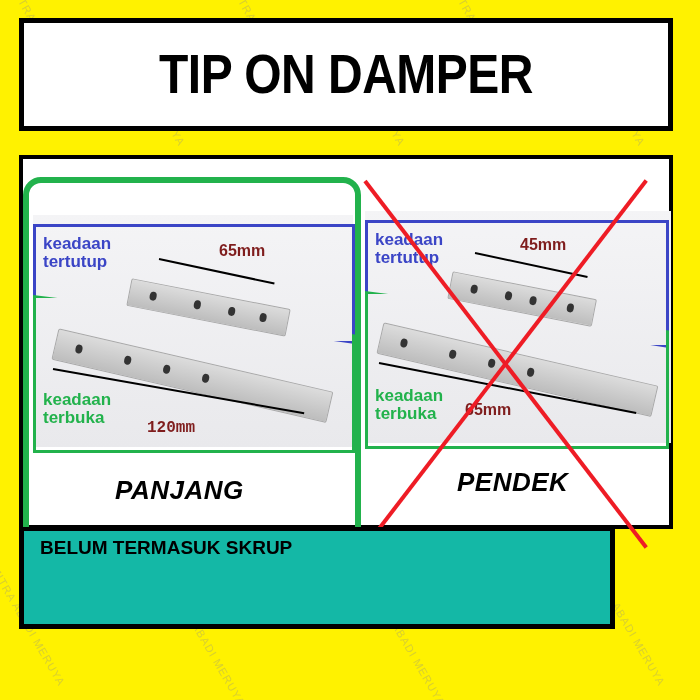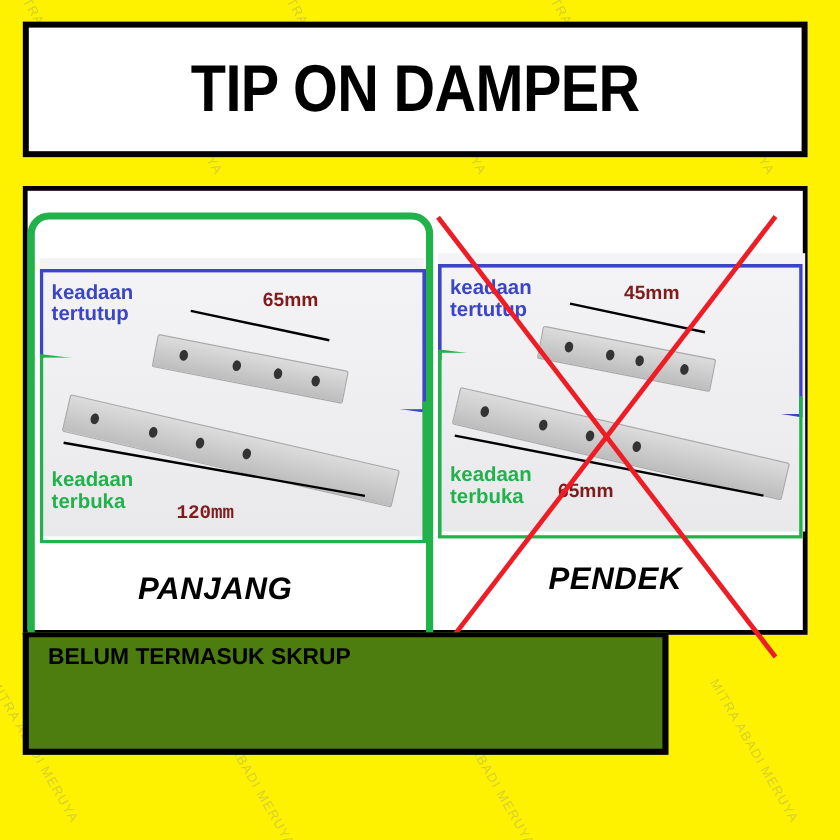--- a/index.html
+++ b/index.html
@@ -1,21 +1,21 @@
 <!DOCTYPE html>
 <html><head>
 <meta charset="utf-8">
 <style>
   html,body{margin:0;padding:0;}
   body{width:700px;height:700px;background:#fff200;position:relative;overflow:hidden;font-family:"Liberation Sans",sans-serif;}
   .wm{position:absolute;color:rgba(140,140,140,0.35);font-size:11px;transform:rotate(60deg);white-space:nowrap;letter-spacing:1px;pointer-events:none;}
   #title-box{position:absolute;left:19px;top:18px;width:654px;height:113px;background:#fff;border:5px solid #000;box-sizing:border-box;display:flex;align-items:center;justify-content:center;}
   #title-box span{font-size:48px;font-weight:bold;color:#000;letter-spacing:-0.5px;transform:scaleY(1.15);}
   #main-box{position:absolute;left:19px;top:155px;width:654px;height:374px;background:#fff;border:4px solid #000;box-sizing:border-box;}
-  #bottom-box{position:absolute;left:19px;top:527px;width:538px;height:102px;background:#4d7c0f;border:5px solid #000;border-top:4px solid #000;box-sizing:border-box;}
+  #bottom-box{position:absolute;left:19px;top:527px;width:596px;height:102px;background:#14b8a6;border:5px solid #000;border-top:4px solid #000;box-sizing:border-box;}
   .panel{position:absolute;top:0;height:370px;margin-top:20px;}
   #panel-left{left:0;width:338px;border:6px solid #22b24c;border-radius:18px;box-sizing:border-box;top:-2px;height:372px;}
   #panel-right{left:342px;width:308px;}
   .photo{position:absolute;background:linear-gradient(180deg,#f4f4f6,#e9e9ec);}
   .frame-blue{position:absolute;border:3px solid #3b45c6;box-sizing:border-box;}
   .frame-green{position:absolute;border:3px solid #22b24c;box-sizing:border-box;}
   .lbl-blue{position:absolute;color:#3b45c6;font-weight:bold;font-size:17px;line-height:18px;}
   .lbl-green{position:absolute;color:#22b24c;font-weight:bold;font-size:17px;line-height:18px;}
   .mm{position:absolute;color:#7f1d1d;font-weight:bold;font-size:16px;}
   .dim{position:absolute;height:2px;background:#000;transform-origin:left center;}

